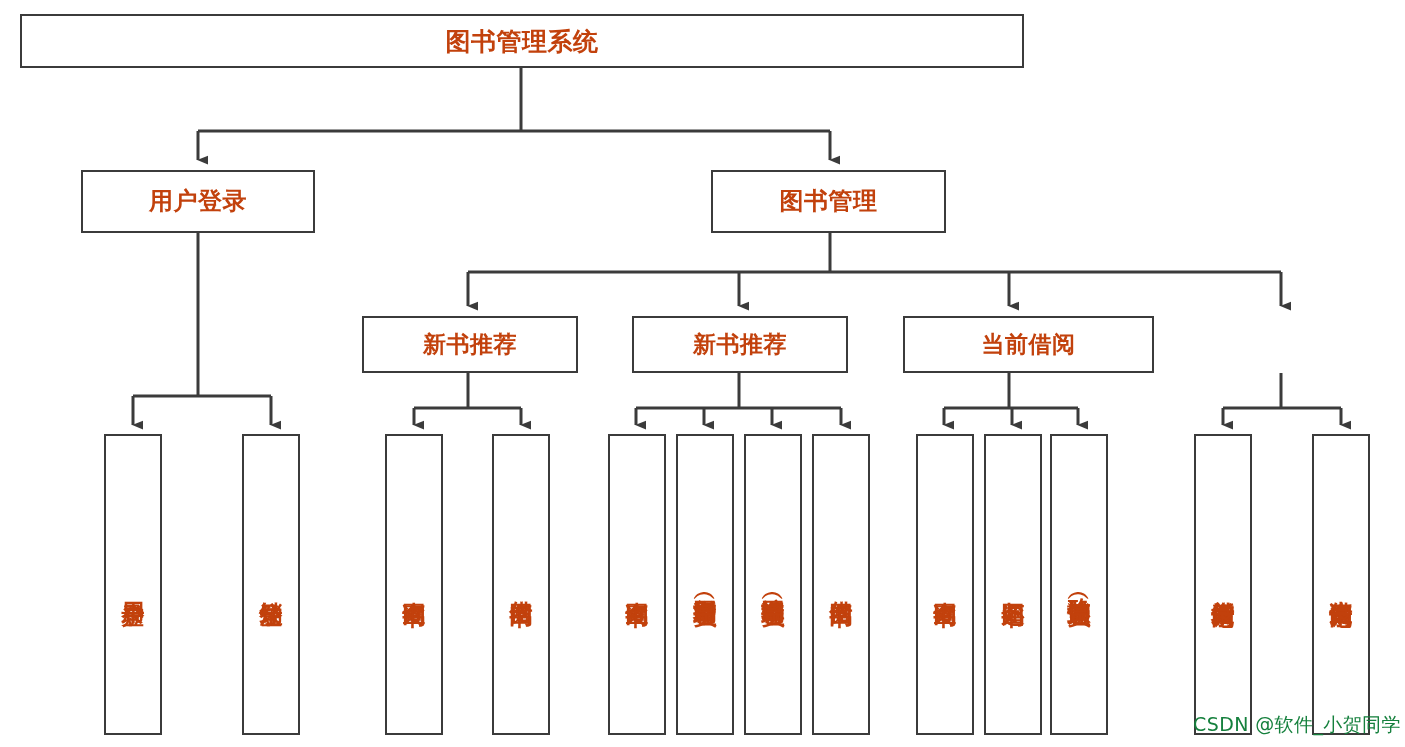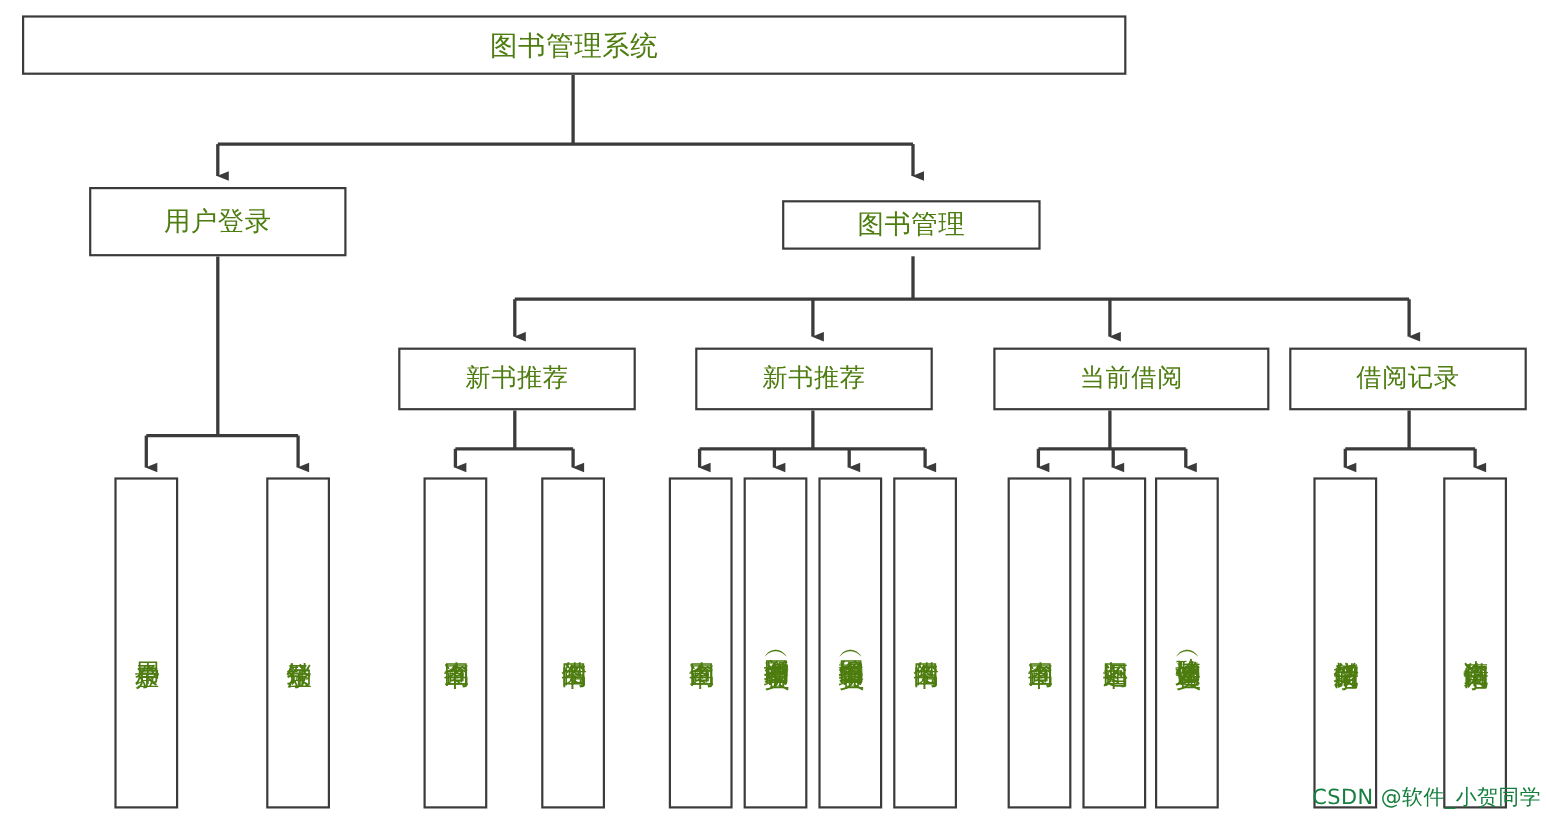--- a/index.html
+++ b/index.html
@@ -30,25 +30,26 @@
     position: absolute;
     box-sizing: border-box;
     border: 2px solid #3b3b3b;
     background: #ffffff;
     display: flex;
     align-items: center;
     justify-content: center;
     overflow: hidden;
   }
   .node-label {
-    color: #4d7c0f;
+    color: #c2410c;
     line-height: 1.08;
     letter-spacing: 0.5px;
     white-space: pre;
     text-align: center;
+    font-weight: bold;
   }
   .lvl1 .node-label { font-size: 25px; }
   .lvl2 .node-label { font-size: 24px; }
   .lvl3 .node-label { font-size: 23px; }
   .leaf .node-label {
     font-size: 23px;
     writing-mode: vertical-rl;
     text-orientation: upright;
     line-height: 1.18;
     letter-spacing: 1px;
@@ -127,39 +128,36 @@
   </svg>
 
   <div class="node-box lvl1" style="left:20px; top:14px; width:1004px; height:54px;">
     <span class="node-label">图书管理系统</span>
   </div>
 
   <div class="node-box lvl2" style="left:81px; top:170px; width:234px; height:63px;">
     <span class="node-label">用户登录</span>
   </div>
 
-  <div class="node-box lvl2" style="left:711px; top:170px; width:235px; height:45px;margin-top:12px;">
+  <div class="node-box lvl2" style="left:711px; top:170px; width:235px; height:63px;">
     <span class="node-label">图书管理</span>
   </div>
 
   <div class="node-box lvl3" style="left:362px; top:316px; width:216px; height:57px;">
     <span class="node-label">新书推荐</span>
   </div>
 
   <div class="node-box lvl3" style="left:632px; top:316px; width:216px; height:57px;">
     <span class="node-label">新书推荐</span>
   </div>
 
   <div class="node-box lvl3" style="left:903px; top:316px; width:251px; height:57px;">
     <span class="node-label">当前借阅</span>
   </div>
 
-  <div class="node-box lvl3" style="left:1172px; top:316px; width:216px; height:57px;">
-    <span class="node-label">借阅记录</span>
-  </div>
 
   <div class="node-box leaf" style="left:104px; top:434px; width:58px; height:301px;">
     <span class="node-label">用户登录</span>
   </div>
 
   <div class="node-box leaf" style="left:242px; top:434px; width:58px; height:301px;">
     <span class="node-label">注销登录</span>
   </div>
 
   <div class="node-box leaf" style="left:385px; top:434px; width:58px; height:301px;">

